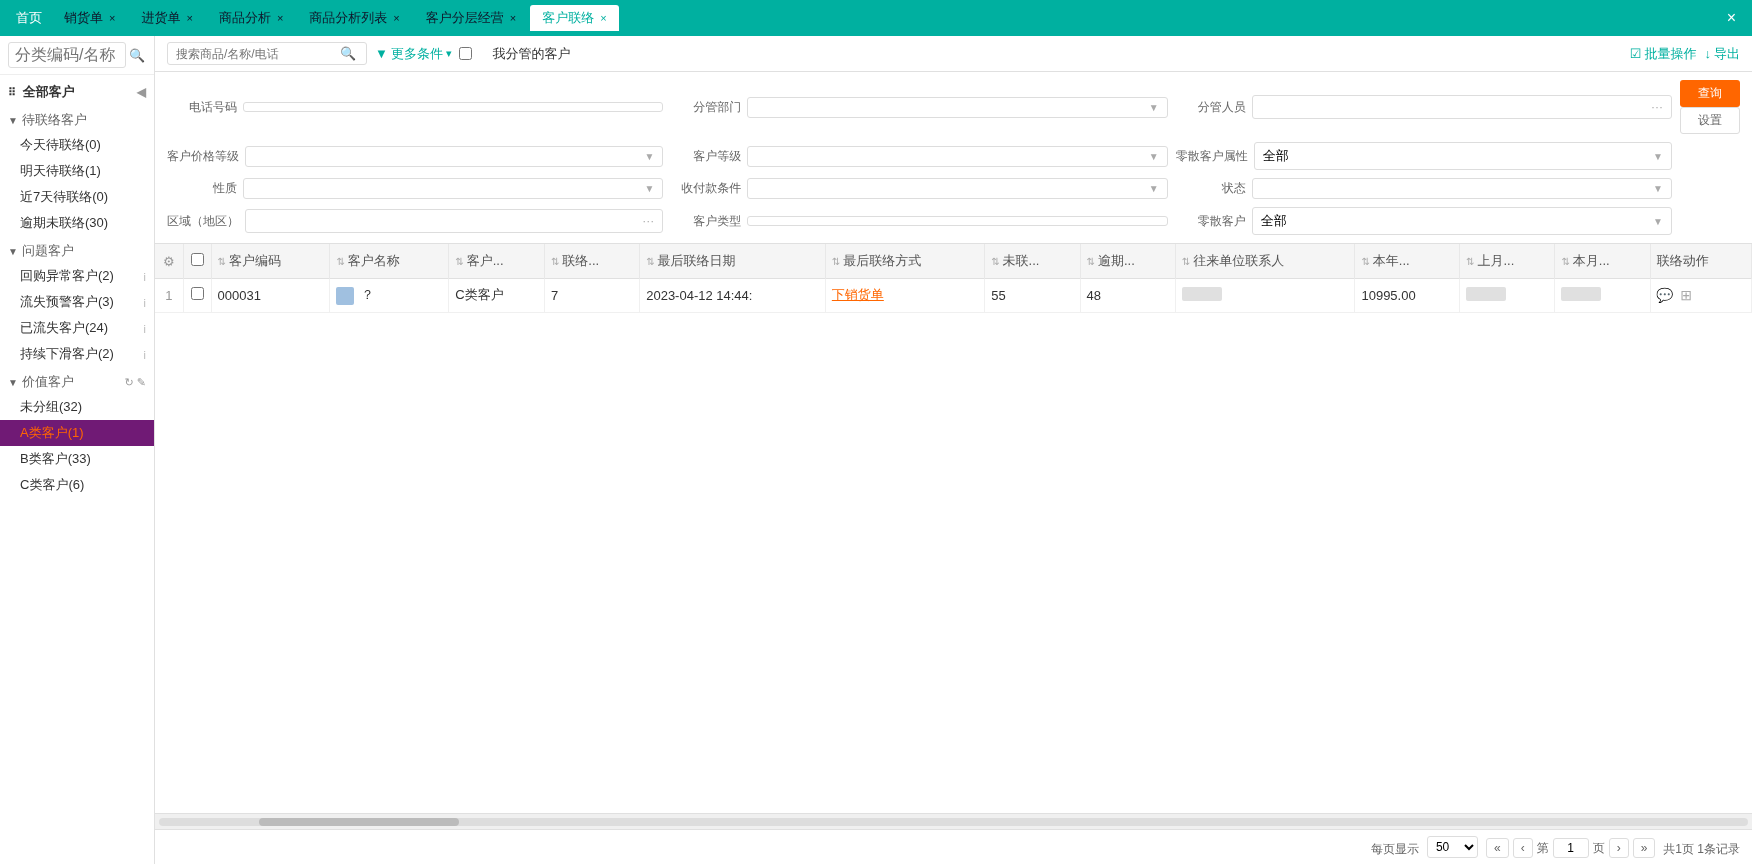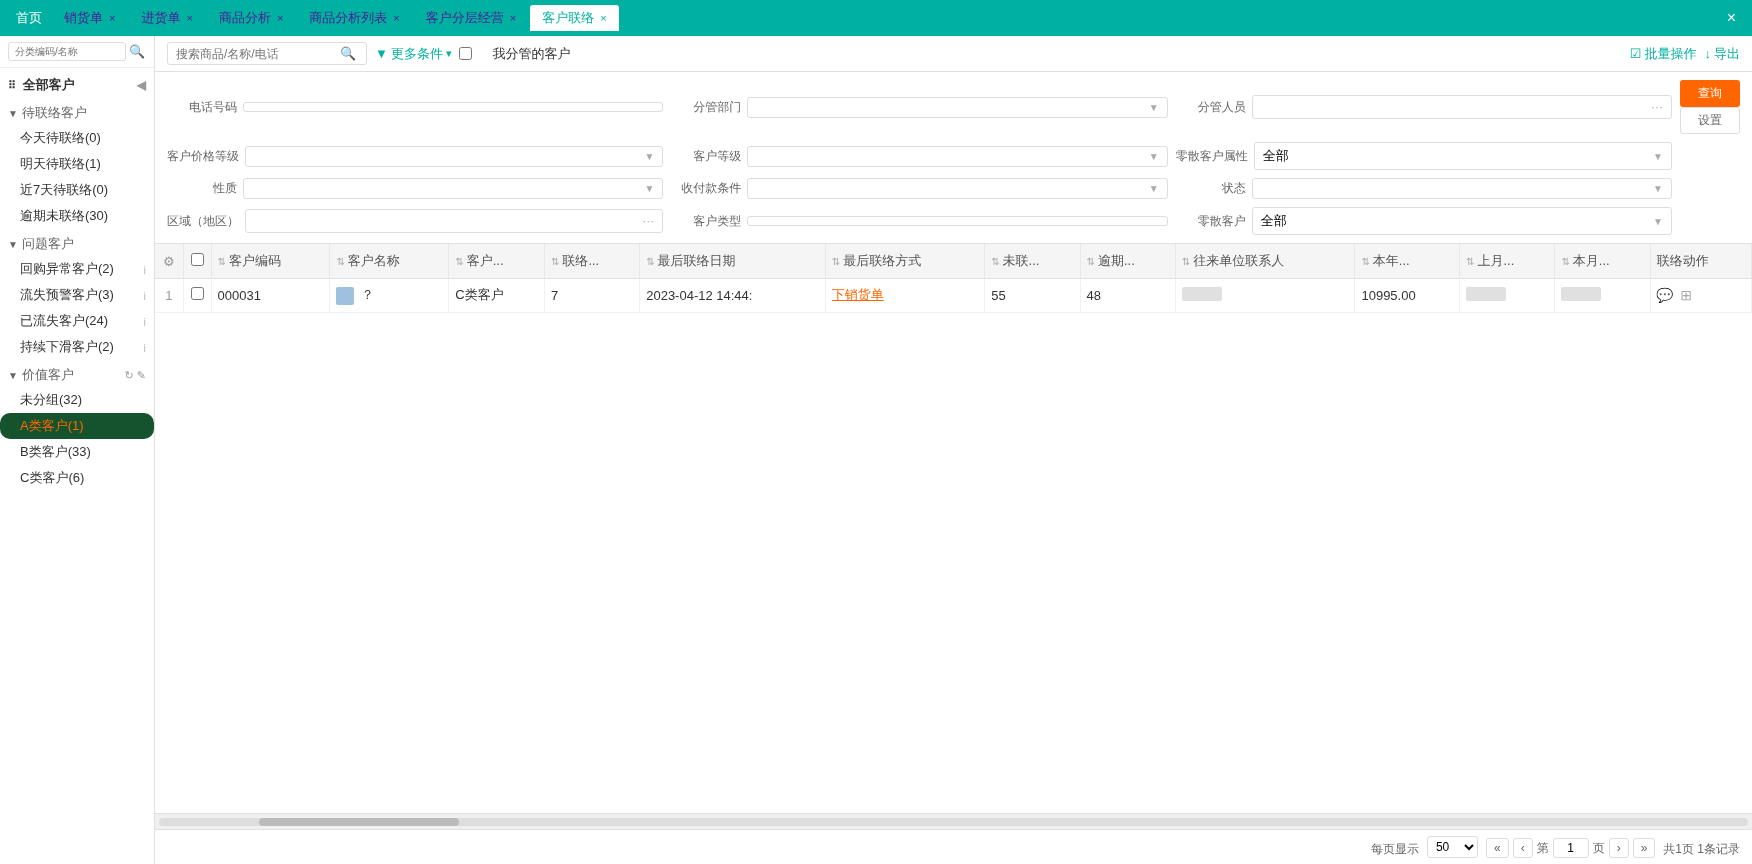--- a/index.html
+++ b/index.html
@@ -8,21 +8,21 @@
     
     .top-nav {
       background: #00b0a0;
       height: 36px;
       display: flex;
       align-items: center;
       padding: 0 8px;
       gap: 2px;
     }
     .nav-tab {
-      color: #4c1d95;
+      color: #0f172a;
       padding: 4px 12px;
       cursor: pointer;
       font-size: 13px;
       display: flex;
       align-items: center;
       gap: 4px;
       border-radius: 3px 3px 0 0;
       white-space: nowrap;
     }
     .nav-tab.active { background: #fff; color: #00b0a0; }
@@ -50,21 +50,21 @@
       display: flex;
       align-items: center;
       padding: 6px 8px;
       border-bottom: 1px solid #eee;
       gap: 4px;
     }
     .sidebar-search input {
       border: 1px solid #ddd;
       border-radius: 3px;
       padding: 3px 6px;
-      font-size: 10px;
+      font-size: 16px;
       width: 100%;
       outline: none;
     }
     .sidebar-search-icon { color: #999; font-size: 13px; cursor: pointer; }
 
     .sidebar-all-customers {
       display: flex;
       align-items: center;
       justify-content: space-between;
       padding: 8px 8px 4px 8px;
@@ -86,21 +86,21 @@
 
     .sidebar-item {
       padding: 4px 8px 4px 20px;
       cursor: pointer;
       color: #333;
       font-size: 12px;
       display: flex;
       align-items: center;
       justify-content: space-between;
     }
-    .sidebar-item.active { background: #14532d; color: #ff6600; border-radius: 10px; }
+    .sidebar-item.active { background: #701a75; color: #ff6600; }
 
     .sidebar-value-section {
       display: flex;
       align-items: center;
       gap: 4px;
       padding: 6px 8px 3px 8px;
       color: #666;
       font-size: 12px;
     }
     .sidebar-value-icons { display: flex; gap: 3px; margin-left: auto; }

